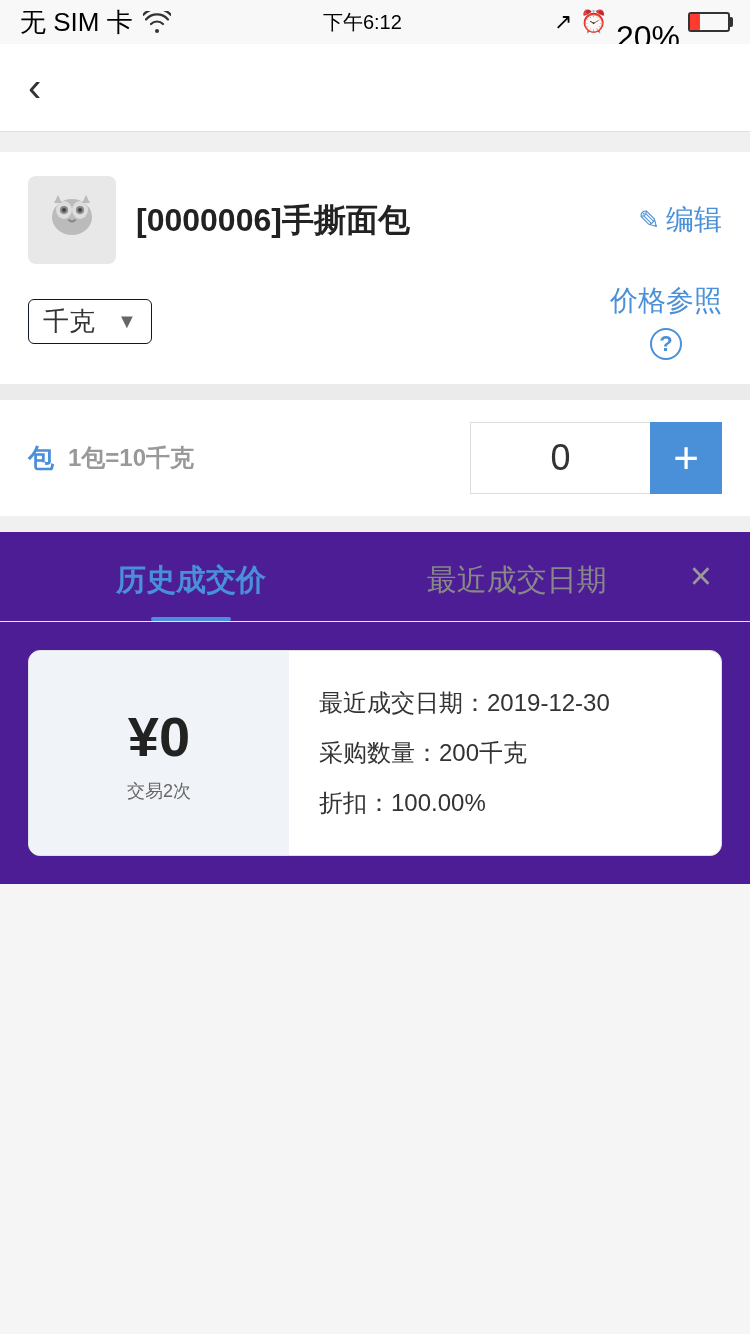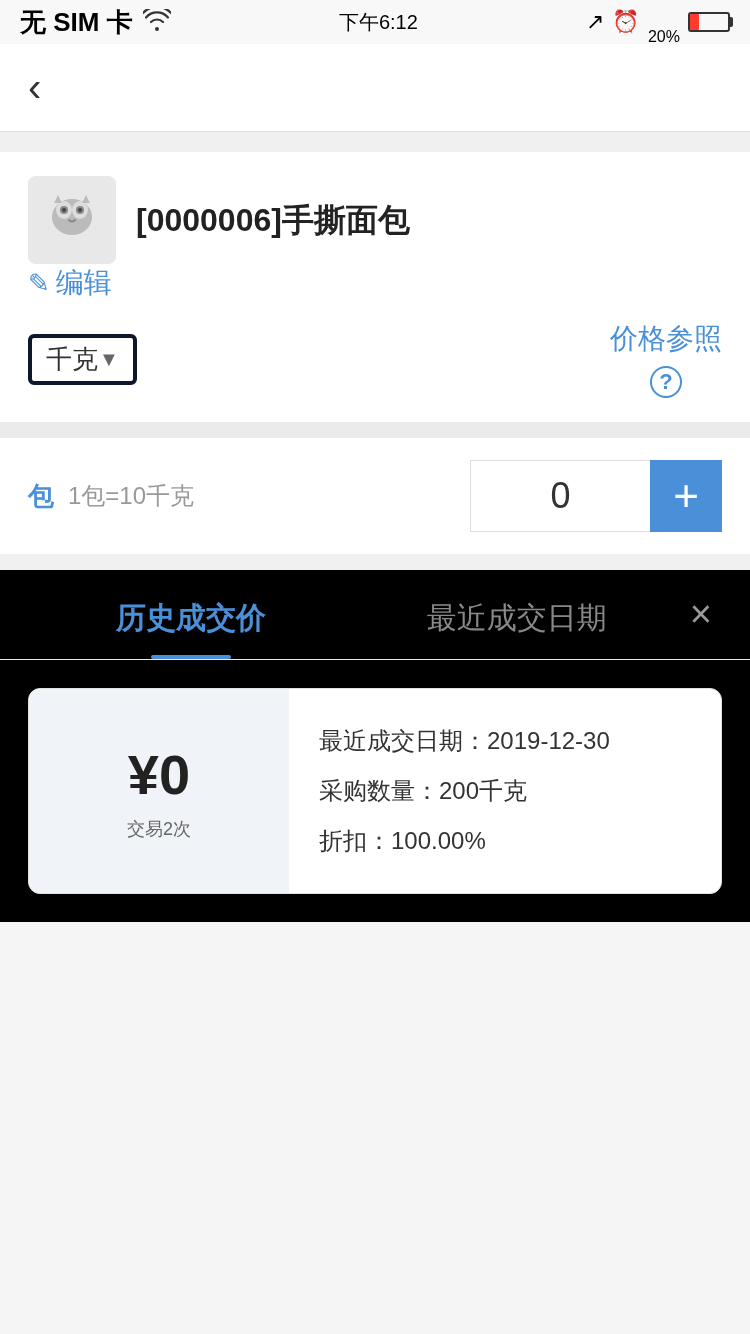--- a/index.html
+++ b/index.html
@@ -19,23 +19,22 @@
       background: #f8f8f8;
       display: flex;
       align-items: center;
       justify-content: space-between;
       padding: 0 20px;
       font-size: 26px;
       font-weight: 500;
     }
     .status-left {
       display: flex;
-      align-items: center;
+      align-items: flex-end;
       gap: 10px;
-      font-weight: bold;
     }
     .status-center {
       font-size: 20px;
       font-weight: 500;
     }
     .status-right {
       display: flex;
       align-items: center;
       gap: 8px;
       font-size: 24px;
@@ -95,24 +94,23 @@
     }
 
     
     .product-card {
       background: #ffffff;
       margin: 20px 0 0 0;
       padding: 24px 28px;
     }
     .product-header {
       display: flex;
-      align-items: flex-start;
+      align-items: center;
       justify-content: space-between;
       margin-bottom: 18px;
-      flex-direction: column;
     }
     .product-left {
       display: flex;
       align-items: center;
       gap: 20px;
     }
     .product-thumbnail {
       width: 88px;
       height: 88px;
       background: #e8e8e8;
@@ -147,28 +145,28 @@
       justify-content: space-between;
     }
     .unit-section {
       display: flex;
       align-items: center;
       gap: 10px;
       font-size: 28px;
       color: #555;
     }
     .unit-select {
-      border: 4px solid #0f172a;
+      border: 1px solid #0f172a;
       border-radius: 6px;
       padding: 4px 14px;
       font-size: 26px;
       color: #333;
       display: flex;
       align-items: center;
-      gap: 1px;
+      gap: 22px;
       cursor: pointer;
     }
     .dropdown-arrow {
       font-size: 20px;
       color: #666;
     }
     .price-ref {
       display: flex;
       align-items: center;
       gap: 8px;
@@ -212,20 +210,21 @@
       color: #333;
     }
     .unit-badge {
       font-size: 26px;
       font-weight: 700;
       color: #4a90d9;
     }
     .unit-equiv {
       font-size: 24px;
       color: #999;
+      font-weight: bold;
     }
     .quantity-input-group {
       display: flex;
       align-items: center;
     }
     .quantity-input {
       width: 180px;
       height: 72px;
       border: 1px solid #ddd;
       border-right: none;
@@ -244,21 +243,21 @@
       display: flex;
       align-items: center;
       justify-content: center;
       cursor: pointer;
       border: none;
       outline: none;
     }
 
     
     .tab-section {
-      background: #000000;
+      background: #4c1d95;
       margin-top: 16px;
     }
     .tab-bar {
       display: flex;
       align-items: center;
       border-bottom: 1px solid #e8e8e8;
       padding: 0 28px;
       position: relative;
     }
     .tab-item {
@@ -355,21 +354,21 @@
         <path d="M8 13a8.5 8.5 0 0112 0" stroke="#333" stroke-width="2.2" fill="none" stroke-linecap="round"></path>
         <path d="M3 8.5A14.5 14.5 0 0125 8.5" stroke="#333" stroke-width="2.2" fill="none" stroke-linecap="round"></path>
         <path d="M0 4A19 19 0 0128 4" stroke="#333" stroke-width="2.2" fill="none" stroke-linecap="round"></path>
       </svg>
     </span>
   </div>
   <div class="status-center">下午6:12</div>
   <div class="status-right">
     <span style="font-size:22px;">↗</span>
     <span style="font-size:22px;">⏰</span>
-    <span style="font-size:16px;margin-top:30px;">20%</span>
+    <span style="font-size:32px;margin-top:30px;">20%</span>
     <div class="battery-container">
       <div class="battery-icon">
         <div class="battery-fill"></div>
       </div>
     </div>
   </div>
 </div>
 
 <div class="nav-bar">
   <span class="nav-back">‹</span>

